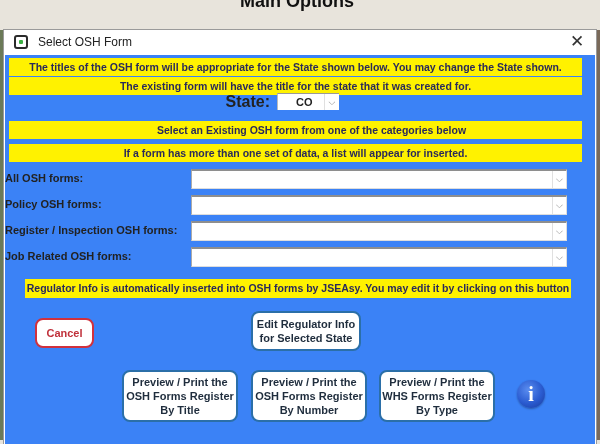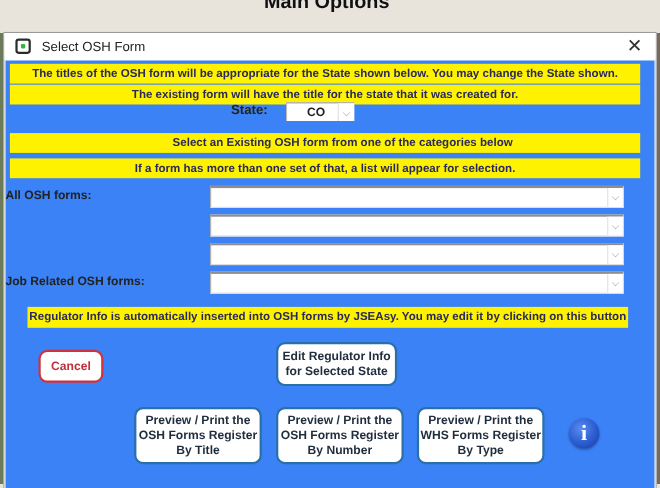--- a/index.html
+++ b/index.html
@@ -60,24 +60,24 @@
       color: #2a2a5a; font-weight: bold; font-size: 10.5px;
       text-align: center; line-height: 18px;
       font-family: "Liberation Sans", sans-serif;
       white-space: nowrap; overflow: hidden;
     }
     .state-row {
       position: absolute; left: 0; top: 38px; width: 100%; height: 18px;
     }
     .state-label {
       position: absolute; left: 205px; top: 0; width: 60px;
-      font-weight: bold; font-size: 12px; color: #222;
+      text-align: right; font-weight: bold; font-size: 16px; color: #222;
     }
     .state-select {
-      position: absolute; left: 255px; top: 0; width: 62px; height: 17px;
+      position: absolute; left: 272px; top: 0; width: 62px; height: 17px;
       background: #fff; border-top: 1px solid #999; border-left: 1px solid #bbb;
     }
     .state-value {
       position: absolute; left: 18px; top: 2px; font-weight: bold; font-size: 11px; color: #222;
     }
     .dd-arrow {
       position: absolute; right: 0; top: 0; width: 15px; height: 100%;
       border-left: 1px solid #e0e0e0; background: #fff;
       color: #999; font-size: 9px; text-align: center; line-height: 16px;
     }
@@ -132,36 +132,38 @@
 
     <div class="state-row">
       <span class="state-label">State:</span>
       <div class="state-select">
         <span class="state-value">CO</span>
         <span class="dd-arrow">⌵</span>
       </div>
     </div>
 
     <div class="banner" style="top:66px;padding-left:32px;">Select an Existing OSH form from one of the categories below</div>
-    <div class="banner" style="top:89px;">If a form has more than one set of that, a list will appear for selection.</div>
+    <div class="banner" style="top:89px;">If a form has more than one set of data, a list will appear for inserted.</div>
 
     <div class="form-row" style="top:114px;">
       <span class="form-label">All OSH forms:</span>
       <div class="form-select">
         <span class="dd-arrow">⌵</span>
       </div>
     </div>
 
     <div class="form-row" style="top:140px;">
+      <span class="form-label">Policy OSH forms:</span>
       <div class="form-select">
         <span class="dd-arrow">⌵</span>
       </div>
     </div>
 
     <div class="form-row" style="top:166px;">
+      <span class="form-label">Register / Inspection OSH forms:</span>
       <div class="form-select">
         <span class="dd-arrow">⌵</span>
       </div>
     </div>
 
     <div class="form-row" style="top:192px;">
       <span class="form-label">Job Related OSH forms:</span>
       <div class="form-select">
         <span class="dd-arrow">⌵</span>
       </div>

